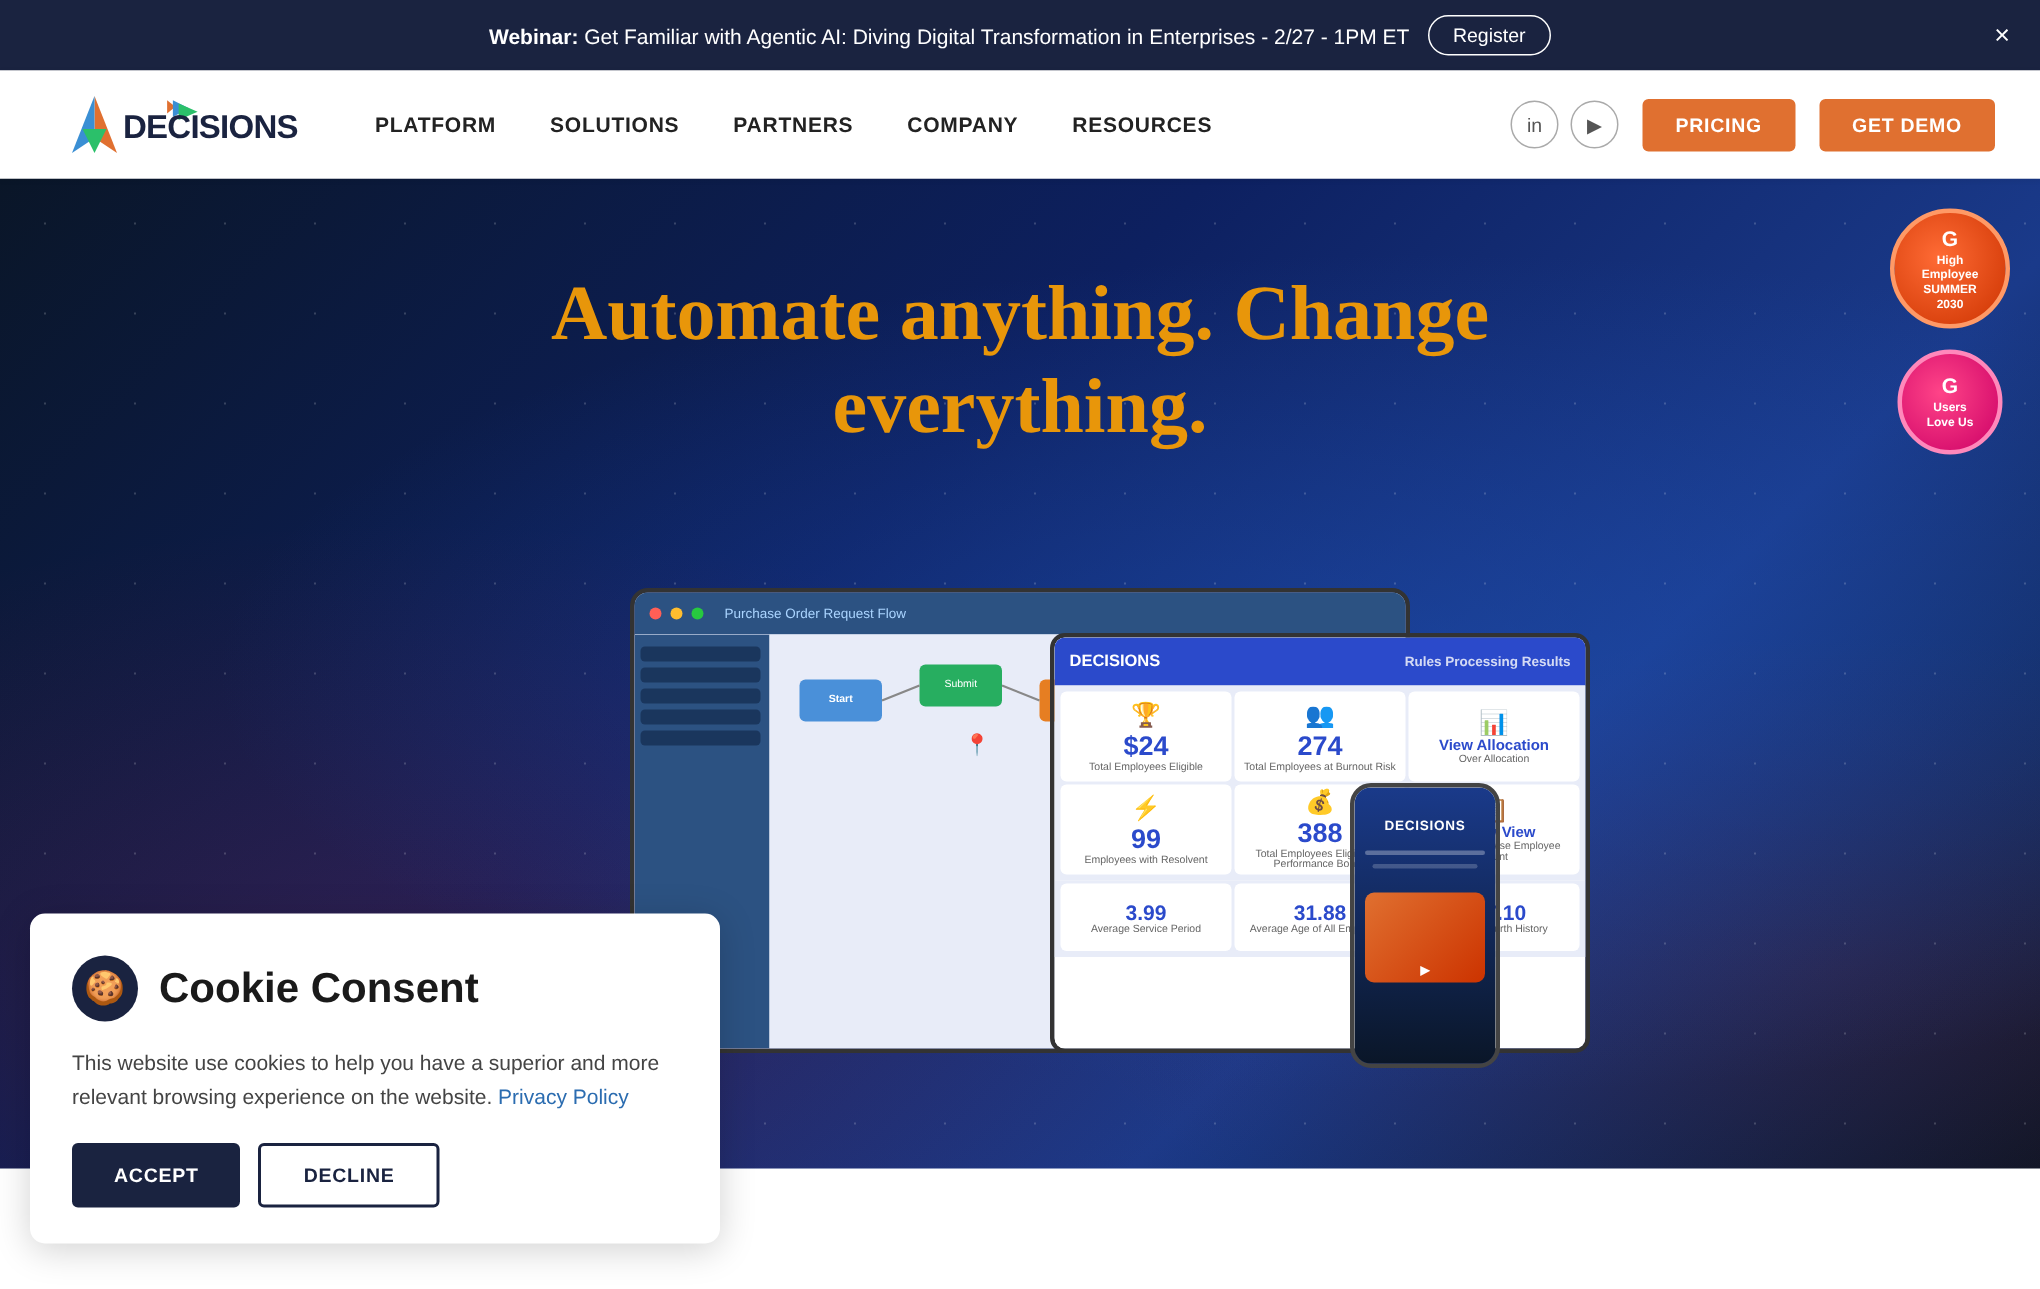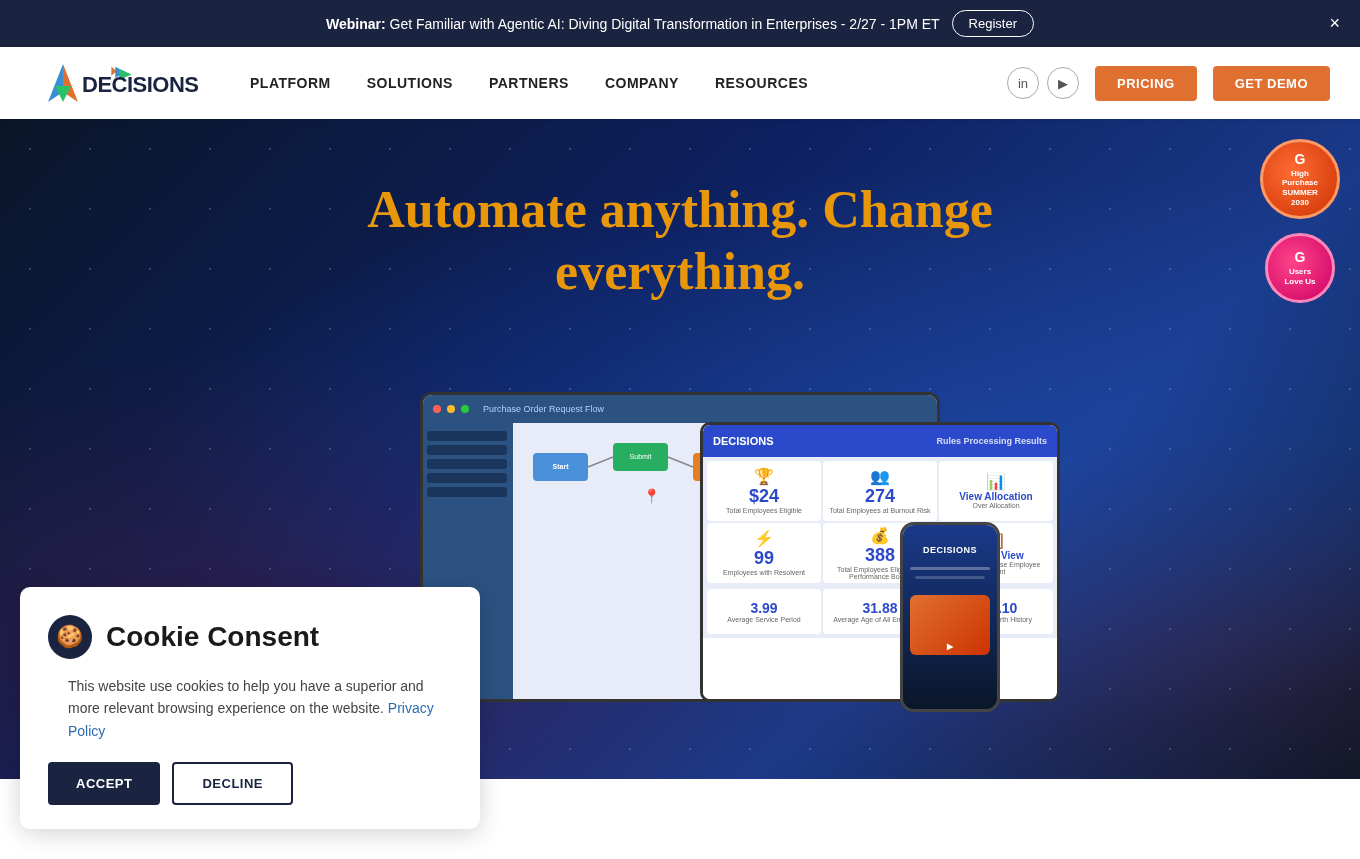--- a/index.html
+++ b/index.html
@@ -367,21 +367,20 @@
     .cookie-title {
       font-size: 28px;
       font-weight: 700;
       color: #1a1a1a;
     }
     .cookie-body {
       font-size: 14px;
       color: #444;
       line-height: 1.6;
       margin-bottom: 20px;
-      margin-left: 20px;
     }
     .cookie-link { color: #2b6cb0; text-decoration: none; cursor: pointer; }
     .cookie-buttons {
       display: flex;
       gap: 12px;
     }
     .btn-accept {
       background: #1a2340;
       color: #fff;
       border: none;
@@ -469,21 +468,21 @@
 <section class="hero">
   <div class="hero-bg"></div>
   <div class="hero-overlay"></div>
 
   <div class="badges">
     <div style="display:flex;flex-direction:column;align-items:center;gap:4px;">
       <div class="badge badge-high-performer">
         <span class="badge-g">G</span>
         <span class="badge-label">
           <span>High</span><br>
-          <span>Purchase</span><br>
+          <span>Employee</span><br>
           <span>SUMMER</span><br>
           <span>2030</span>
         </span>
       </div>
       <div class="badge badge-users-love">
         <span class="badge-g">G</span>
         <span class="badge-label">
           <span>Users</span><br>
           <span>Love Us</span>
         </span>

